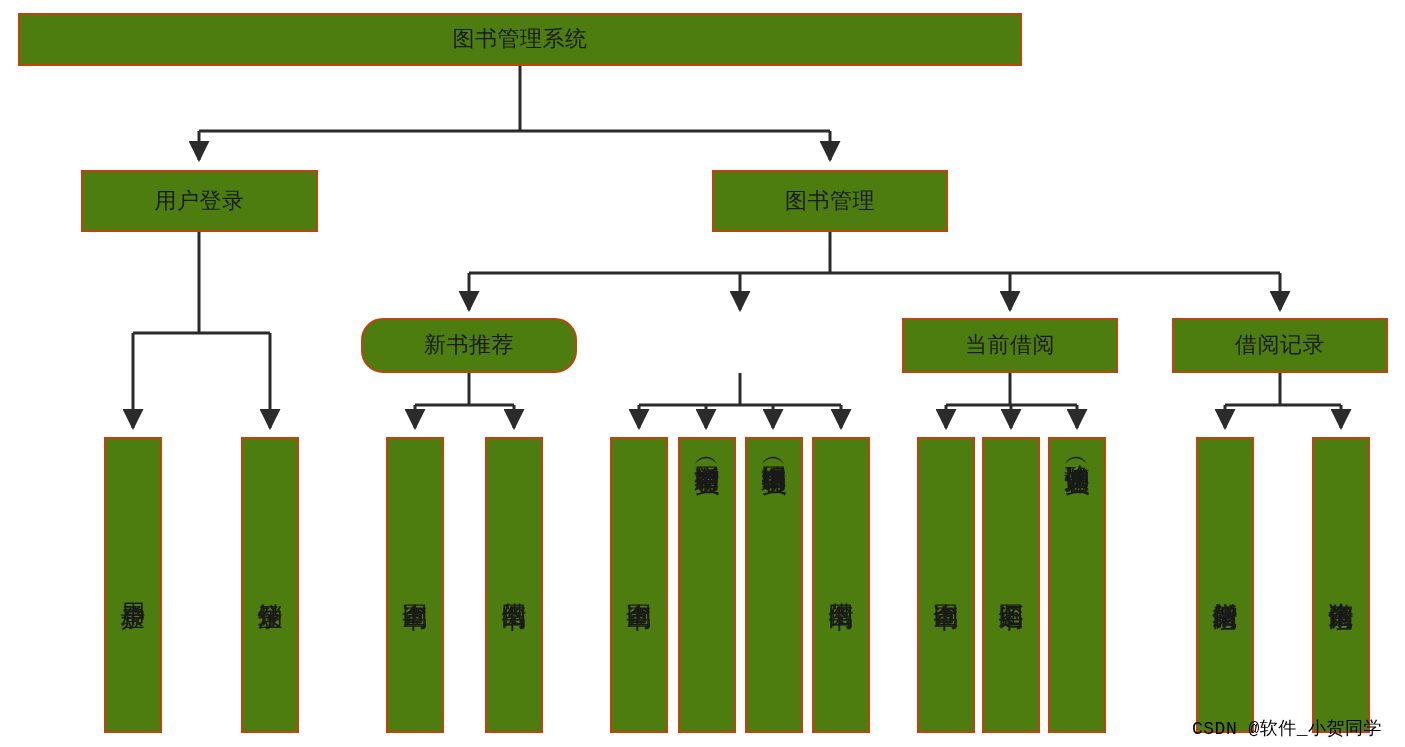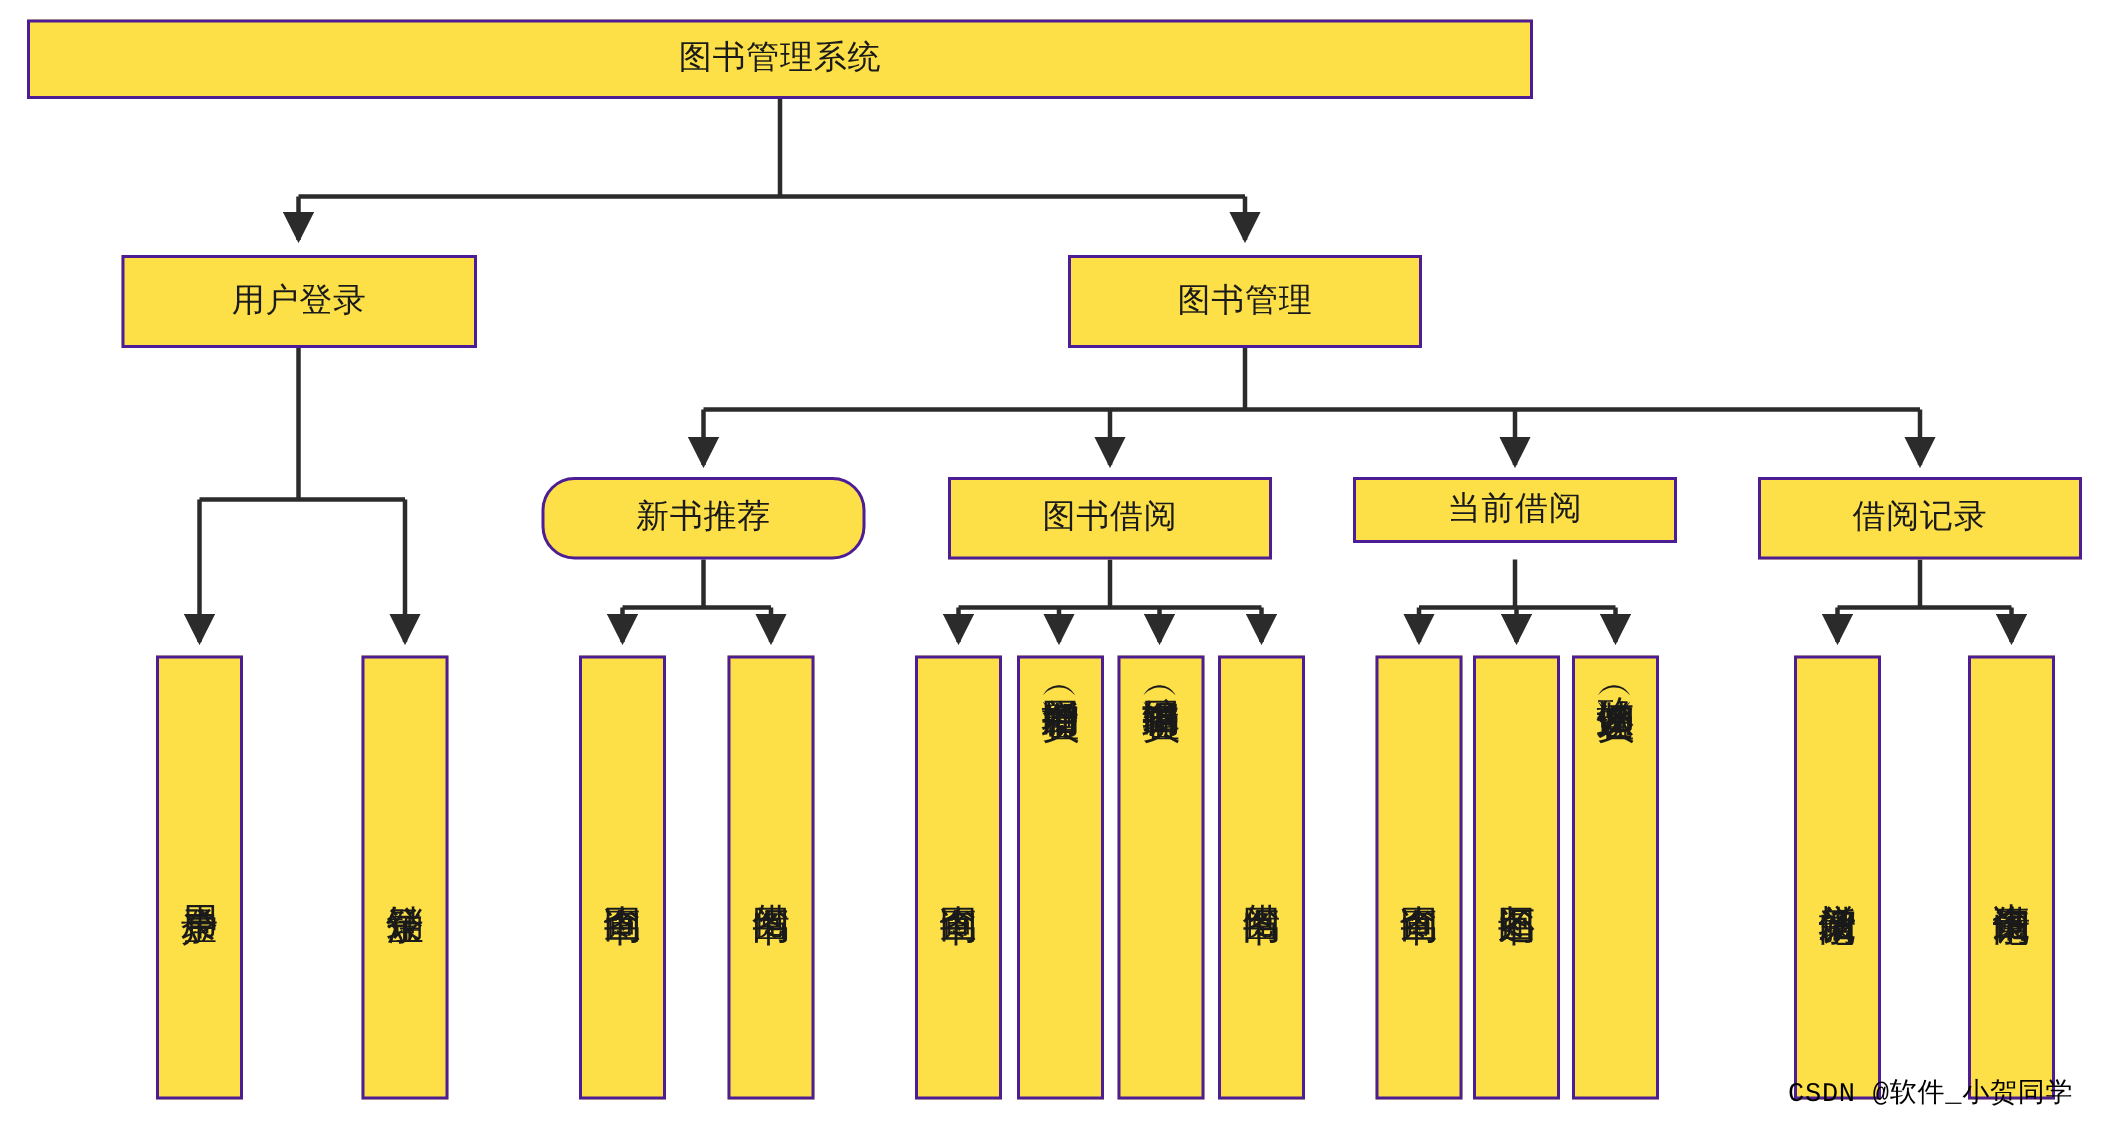--- a/index.html
+++ b/index.html
@@ -20,22 +20,22 @@
   svg.diagram {
     position: absolute;
     left: 0;
     top: 0;
     width: 1405px;
     height: 747px;
   }
   .node-box {
     position: absolute;
     box-sizing: border-box;
-    border: 2px solid #4c1d95;
-    background: #fde047;
+    border: 2px solid #c2410c;
+    background: #4d7c0f;
     display: flex;
     align-items: center;
     justify-content: center;
   }
   .node-label-h {
     font-size: 22px;
     color: #1a1a1a;
     line-height: 1.1;
     letter-spacing: 0.5px;
     white-space: nowrap;
@@ -130,25 +130,22 @@
   </div>
 
   <div class="node-box" style="left:712px; top:170px; width:236px; height:62px;">
     <span class="node-label-h">图书管理</span>
   </div>
 
   <div class="node-box" style="left:361px; top:318px; width:216px; height:55px;border-radius:22px;">
     <span class="node-label-h">新书推荐</span>
   </div>
 
-  <div class="node-box" style="left:632px; top:318px; width:216px; height:55px;">
-    <span class="node-label-h">图书借阅</span>
-  </div>
-
-  <div class="node-box" style="left:902px; top:318px; width:216px; height:44px;text-align:center;">
+
+  <div class="node-box" style="left:902px; top:318px; width:216px; height:55px;text-align:center;">
     <span class="node-label-h">当前借阅</span>
   </div>
 
   <div class="node-box" style="left:1172px; top:318px; width:216px; height:55px;justify-content:center;">
     <span class="node-label-h">借阅记录</span>
   </div>
 
   <div class="node-box leaf" style="left:104px; top:437px; width:58px; height:296px;">
     <span class="node-label-v">用户登录</span>
   </div>

